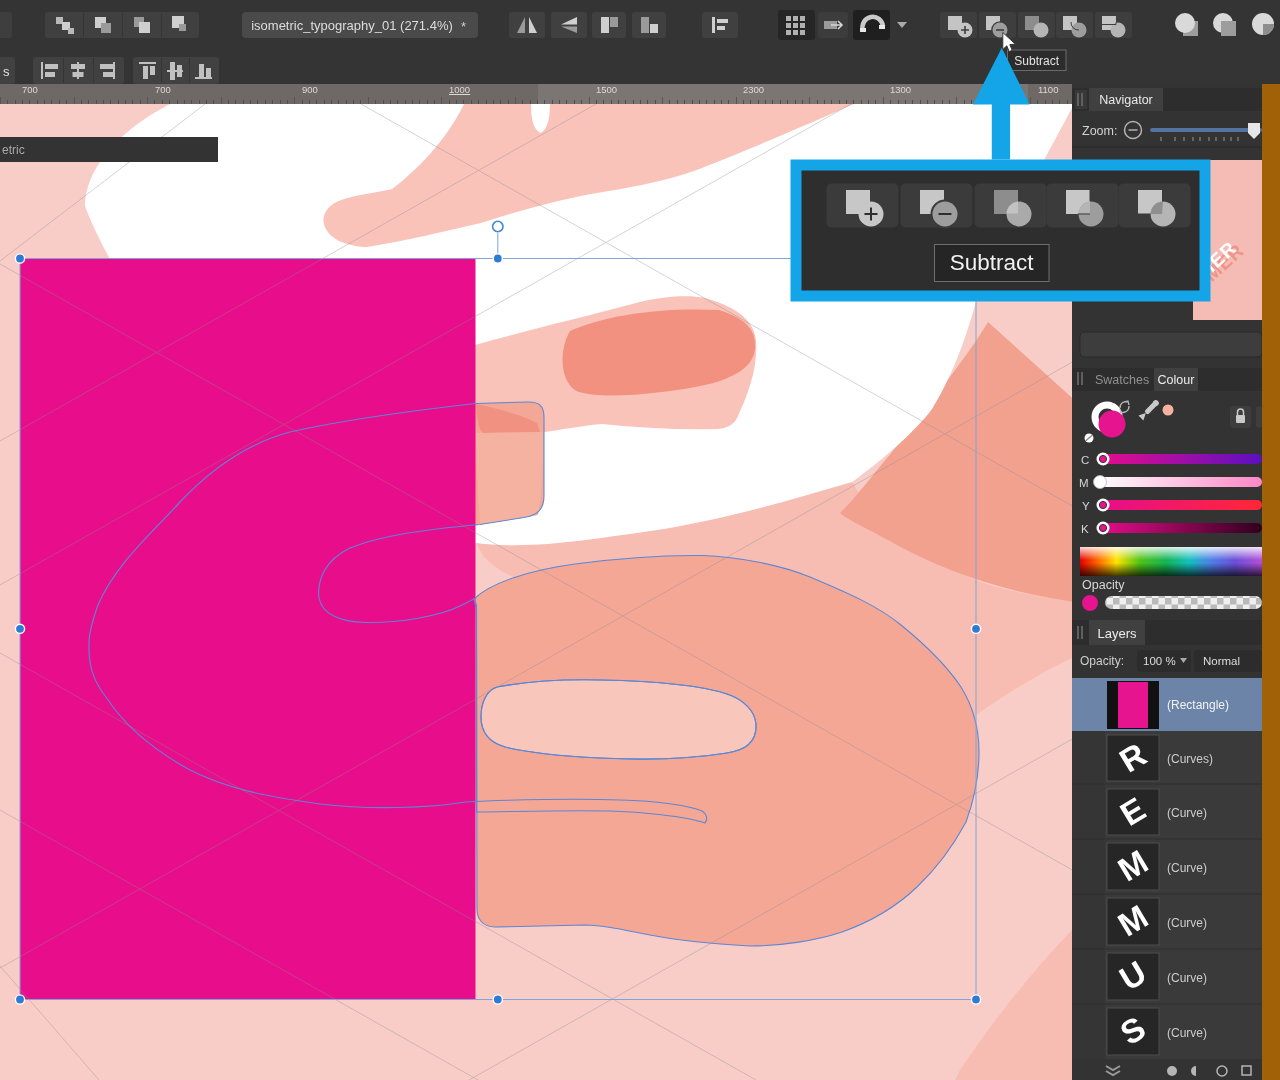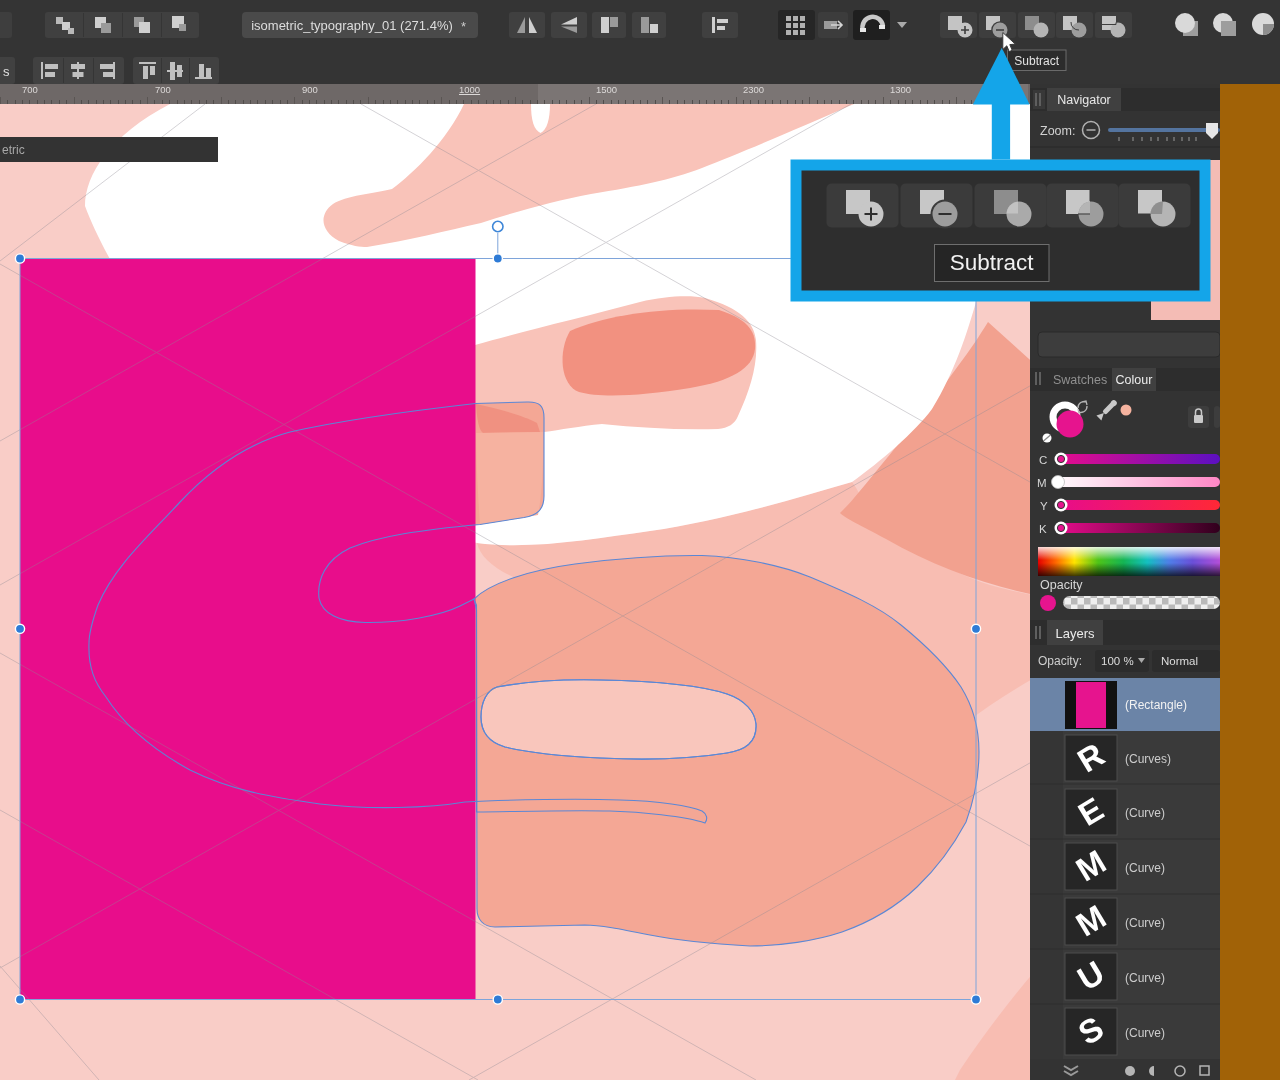--- a/index.html
+++ b/index.html
@@ -4,21 +4,21 @@
 <style>
   html,body{margin:0;padding:0;width:1280px;height:1080px;overflow:hidden;
     font-family:"Liberation Sans",sans-serif;background:#333333;}
   .abs{position:absolute;}
   #stage{position:relative;width:1280px;height:1080px;background:#a16207;overflow:hidden;padding-left:32px;}
   #toolbar{position:absolute;left:0;top:0;width:1280px;height:84px;background:#343434;}
   .tbtn{position:absolute;top:12px;height:26px;background:#404040;border-radius:3px;}
   #ruler{position:absolute;left:0;top:84px;width:1090px;height:20px;background:#6e6867;overflow:hidden;}
   #ruler .lab{position:absolute;top:0px;font-size:9.5px;color:#dcd9d8;}
   #canvas{position:absolute;left:0;top:104px;width:1090px;height:976px;overflow:hidden;background:#f9cdc7;}
-  #panel{position:absolute;left:1030px;top:84px;width:190px;height:996px;background:#333333;}
+  #panel{position:absolute;left:1072px;top:84px;width:190px;height:996px;background:#333333;}
 </style>
 </head>
 <body>
 <div id="stage">
   <div id="toolbar">
 
     <div class="tbtn" style="left:-26px;width:38px;background:#3e3e3e;"></div>
     <svg class="abs" width="1280" height="84" viewBox="0 0 1280 84">
       <g fill="#b9b9b9">
 
@@ -152,21 +152,21 @@
       </g>
     </svg>
   </div>
   <div id="ruler">
     <div class="abs" style="left:538px;top:0;width:490px;height:20px;background:#7b7574;"></div>
     <div class="abs" style="left:0;top:16px;width:1090px;height:4px;background:repeating-linear-gradient(to right,#514d4b 0px,#514d4b 1px,transparent 1px,transparent 7.357px);"></div>
     <div class="abs" style="left:0;top:13px;width:1090px;height:7px;background:repeating-linear-gradient(to right,#5a5553 0px,#5a5553 1px,transparent 1px,transparent 73.57px);"></div>
     <span class="lab" style="left:16px;margin-left:6px;">700</span>
       <span class="lab" style="left:155px;">700</span>
     <span class="lab" style="left:302px;">900</span>
-      <span class="lab" style="left:459px;text-decoration:underline;">1000</span>
+      <span class="lab" style="left:449px;text-decoration:underline;">1000</span>
     <span class="lab" style="left:596px;">1500</span>
       <span class="lab" style="left:743px;">2300</span>
     <span class="lab" style="left:890px;">1300</span>
       <span class="lab" style="left:1038px;">1100</span>
   </div>
   <div id="canvas">
   <svg width="1090" height="976" viewBox="0 104 1090 976">
     <rect x="0" y="104" width="1090" height="976" fill="#f9cdc7"></rect>
 
     <path d="M477,543 C530,550 593,539 650,531 C720,521 790,500 852,482 C856,487 860,495 866,505 C890,530 940,570 990,585 C1030,596 1060,600 1090,604 L1090,650 C1020,680 950,730 900,778 C870,730 840,650 800,610 C700,580 600,570 520,580 C495,570 480,557 477,543 Z" fill="#f8bdb2"></path>

